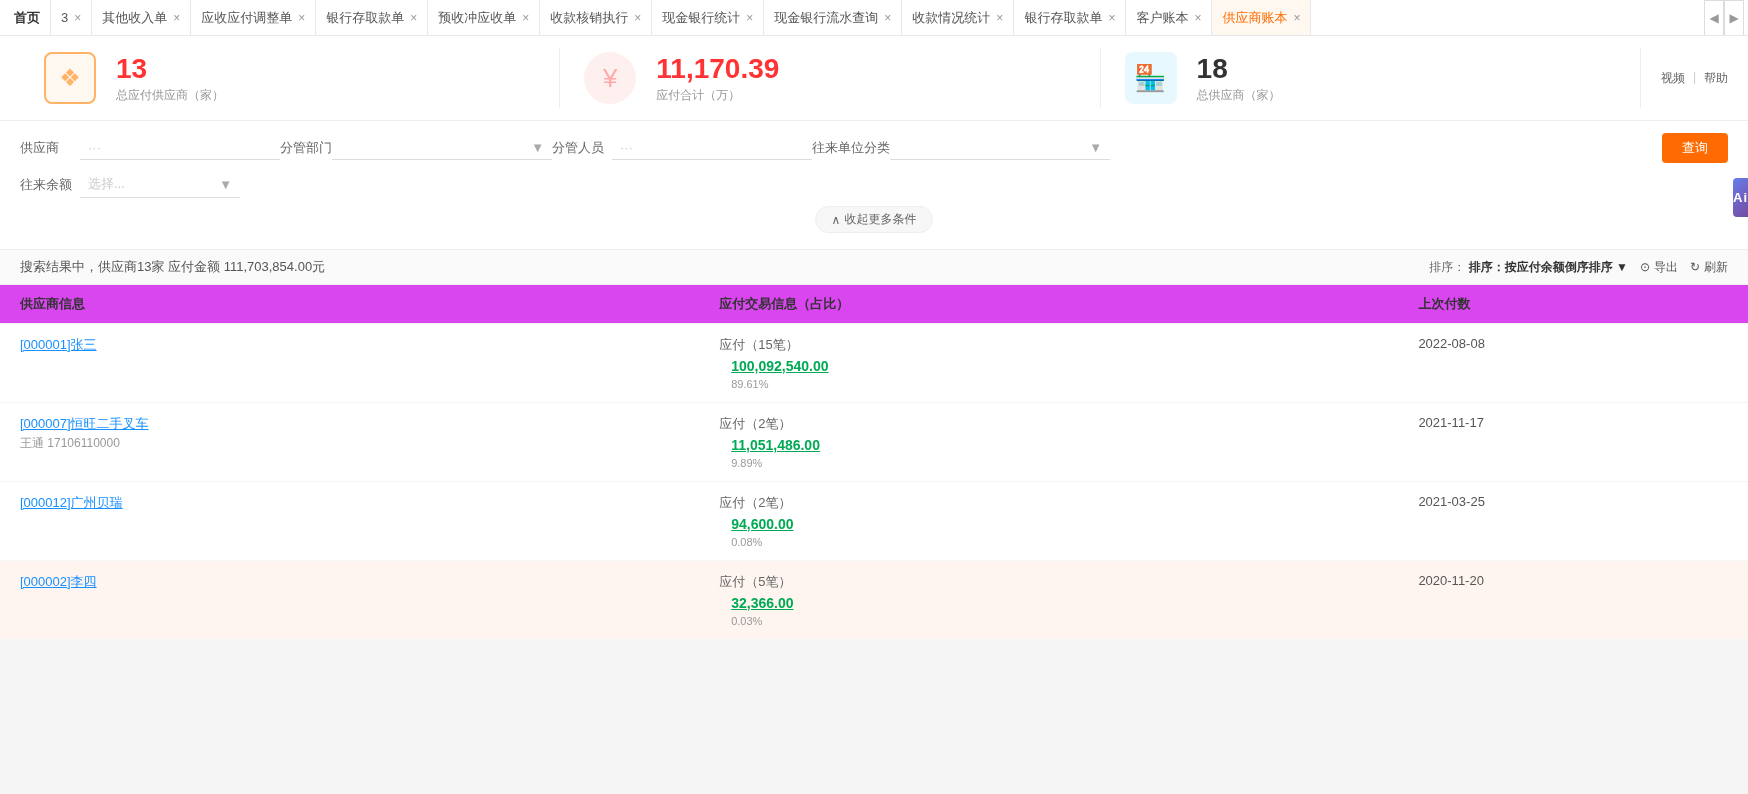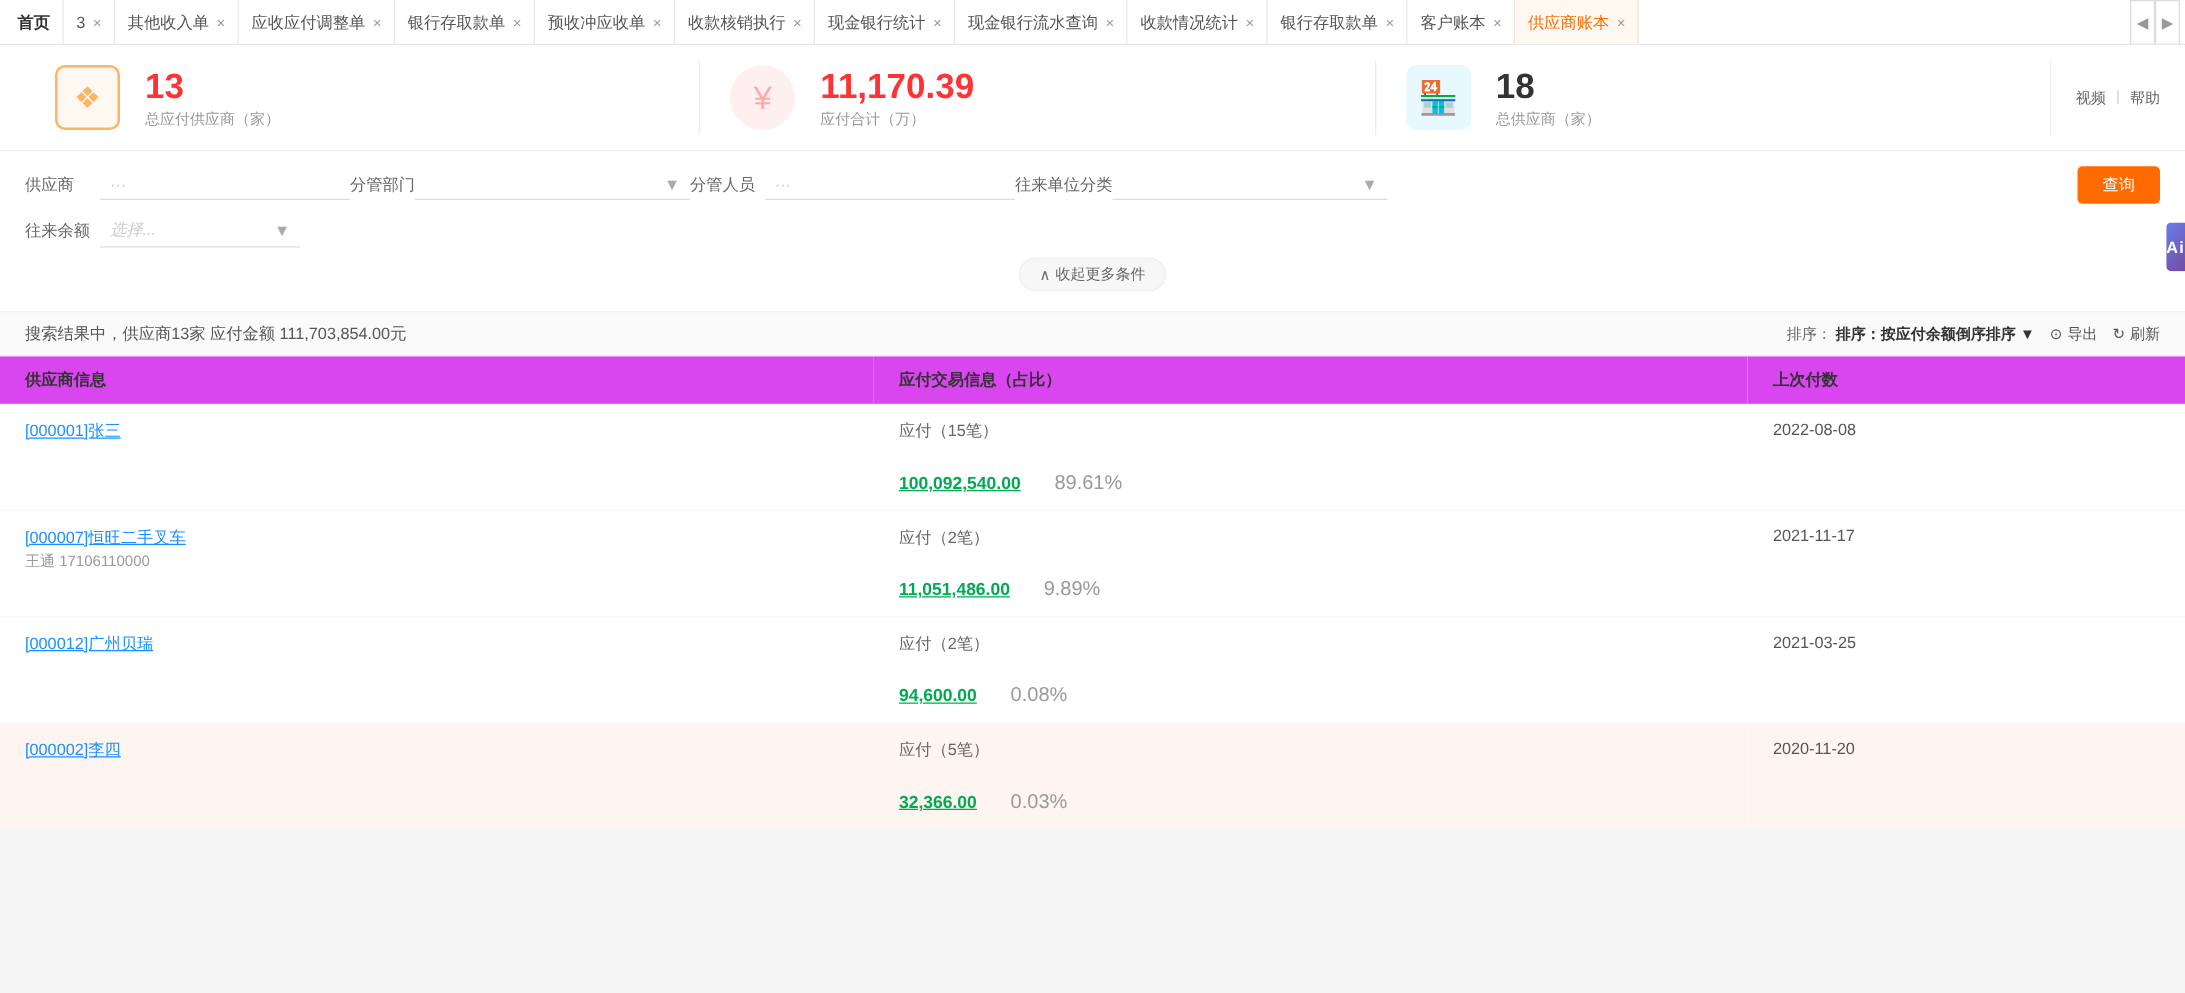--- a/index.html
+++ b/index.html
@@ -256,26 +256,27 @@
       margin-top: 2px;
     }
     .tx-label { color: #666; font-size: 13px; }
     .tx-amount {
       color: #00aa55;
       font-size: 14px;
       font-weight: 600;
       text-decoration: underline;
       cursor: pointer;
     }
-    .tx-pct { color: #999; font-size: 16px; margin-left: 12px; margin-top: 20px; }
+    .tx-pct { color: #999; font-size: 11px; margin-left: 12px; }
     .tx-row {
       display: flex;
       align-items: baseline;
-      gap: 15px;
+      gap: 4px;
       margin-top: 4px;
+      flex-direction: column;
     }
     .date-text { color: #555; font-size: 13px; }
 
     
     .ai-badge {
       position: fixed;
       right: 0;
       top: 178px;
       background: linear-gradient(135deg, #667eea 0%, #764ba2 100%);
       color: #fff;
@@ -399,21 +400,21 @@
       <span style="color:#ccc;">···</span>
     </div>
     <span class="filter-label">往来单位分类</span>
     <div class="filter-select">
       <span class="arrow">▼</span>
     </div>
     <button class="btn-query">查询</button>
   </div>
   <div class="filter-row">
     <span class="filter-label">往来余额</span>
-    <div class="filter-select" style="min-width:160px;font-style:italic;">
+    <div class="filter-select" style="min-width:160px;">
       <span style="color:#ccc;">选择...</span>
       <span class="arrow">▼</span>
     </div>
   </div>
   <div style="text-align:center; margin-top:6px;">
     <div class="collapse-btn">
       <span>∧</span>
       <span>收起更多条件</span>
     </div>
   </div>

